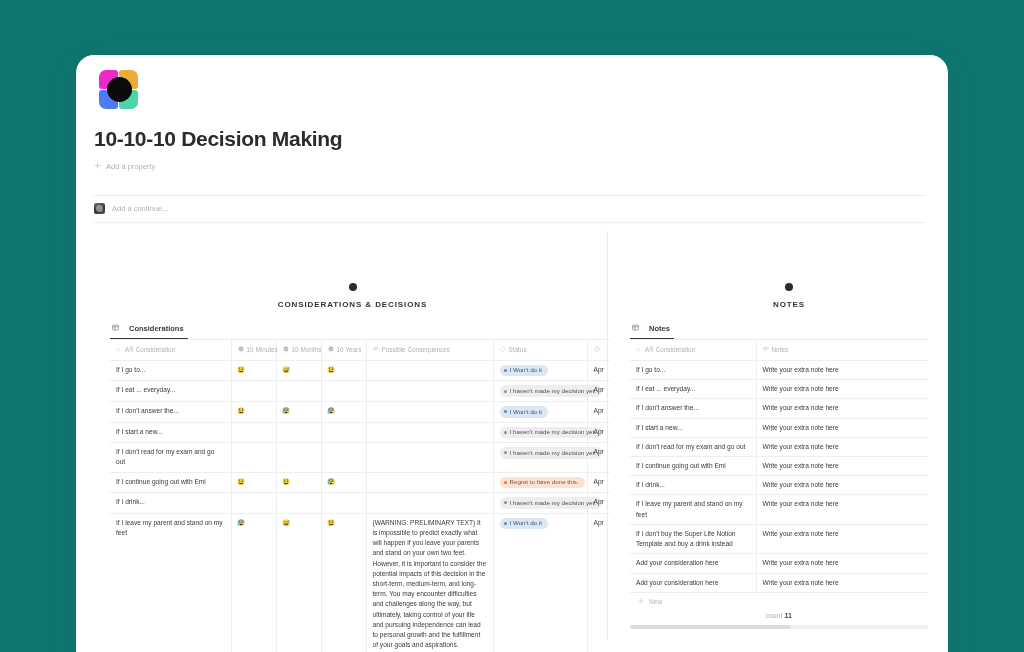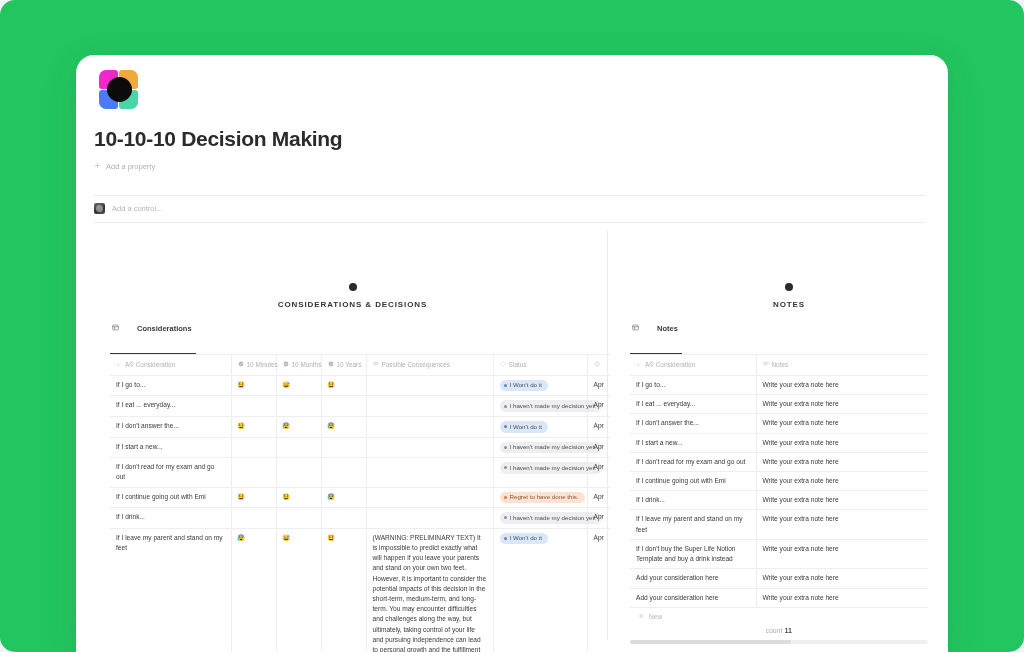--- a/index.html
+++ b/index.html
@@ -2,21 +2,21 @@
 <html><head>
 <meta charset="utf-8">
 <style>
   * { box-sizing: border-box; margin: 0; padding: 0; }
   html, body {
     width: 1024px; height: 652px;
     background: #f2f3f7;
     font-family: "Liberation Sans", sans-serif;
     overflow: hidden;
   }
-  .stage { position: relative; width: 1024px; height: 652px; background: #22c55e; border-radius: 15px; }
+  .stage { position: relative; width: 1024px; height: 652px; background: #0f766e; }
 
   .card {
     position: absolute; left: 76px; top: 55px;
     width: 872px; height: 597px;
     background: #ffffff;
     border-radius: 18px 18px 0 0;
     box-shadow: 0 10px 38px rgba(60,70,100,.10), 0 2px 8px rgba(60,70,100,.04);
     overflow: hidden;
   }
 
@@ -86,23 +86,23 @@
   }
   .sec-bullet { width: 8px; height: 8px; border-radius: 50%; background: #2b2b2e; flex:0 0 auto;}
   .sec-title { font-size: 8px; font-weight: bold; letter-spacing: .9px; color: #33333a; }
 
   
   .db { margin-top: 18px; }
   .db-left  { margin-left: 34px; margin-right: 22px; }
   .db-right { margin-left: 22px; margin-right: 20px; }
 
   .db-tab {
-    display: inline-flex; align-items: center; gap: 18px;
+    display: inline-flex; align-items: center; gap: 10px;
     font-size: 7.5px; color: #3b3b40; font-weight: bold;
-    padding: 0 4px 20px 2px; border-bottom: 1.4px solid #35353a;
+    padding: 0 4px 5px 2px; border-bottom: 1.4px solid #35353a;
   }
 
   table.grid { width: 100%; border-collapse: collapse; table-layout: fixed; }
   table.grid td, table.grid th {
     border-bottom: 1px solid #eeeef0;
     border-right: 1px solid #eeeef0;
     padding: 4px 6px;
     vertical-align: top;
     font-size: 6.6px;
     color: #3a3a3f;
@@ -182,21 +182,21 @@
             </svg>
         </span>
         <span>Add a property</span>
       </div>
     </div>
 
     <div class="hsep" style="top:140px"></div>
 
     <div class="comment-row">
       <div class="avatar"></div>
-      <div class="comment-ph">Add a control...</div>
+      <div class="comment-ph">Add a continue...</div>
     </div>
 
     <div class="hsep" style="top:167px"></div>
 
     <div class="cols">
 
       <div class="col-left">
         <div class="sec-head">
           <span class="sec-bullet"></span>
           <span class="sec-title">CONSIDERATIONS &amp; DECISIONS</span>

